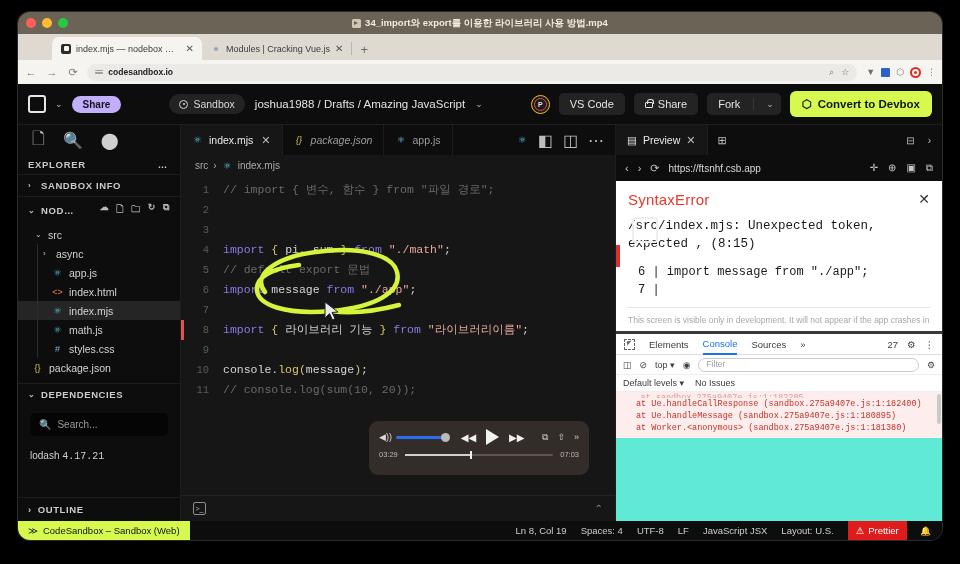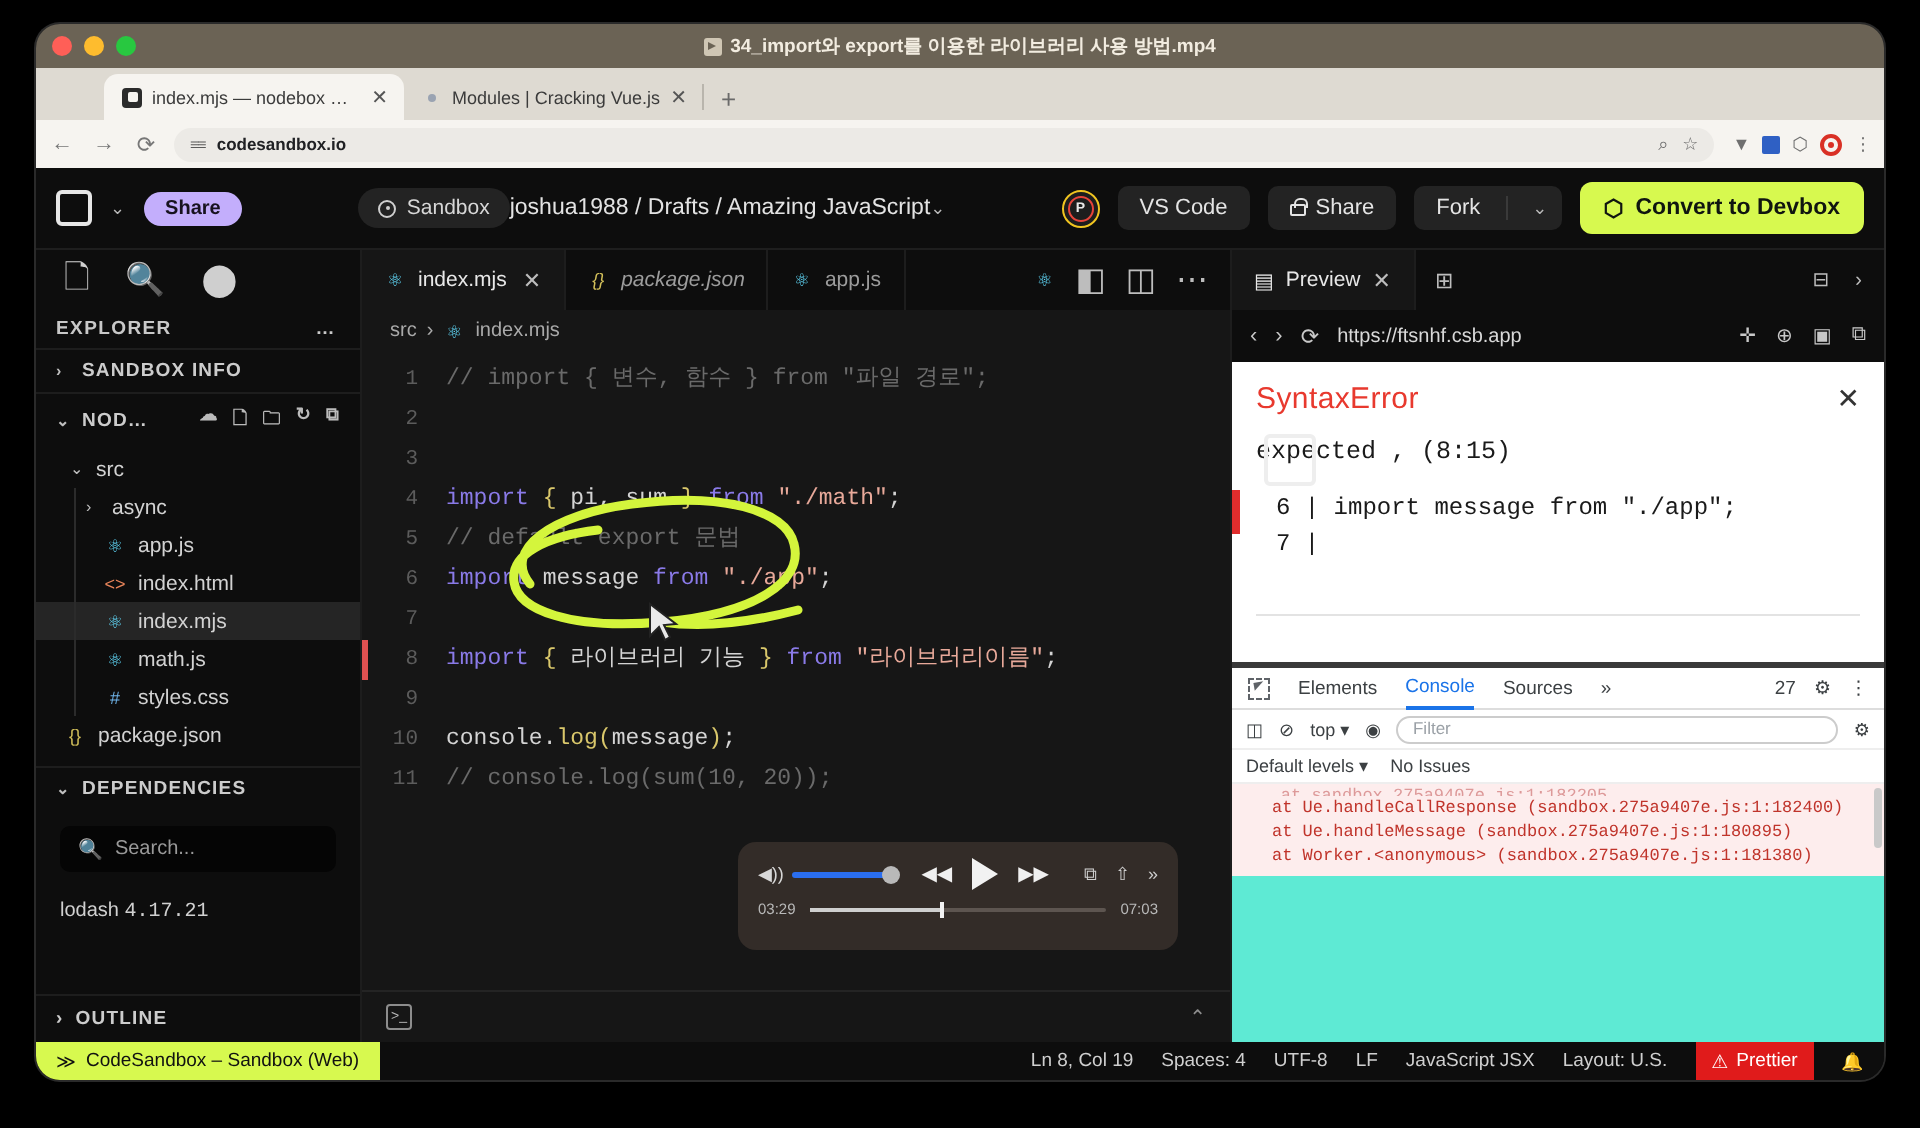--- a/index.html
+++ b/index.html
@@ -143,21 +143,21 @@
   .logo-box {
     width: 18px;height:18px;border:2px solid #e6e6e6;border-radius:3px;
   }
   .chev { color:#b9b9b9; font-size:9px; }
   .pill-draft {
     background:#c3aefc; color:#17121f;
     font-size:10px; font-weight:bold;
     padding: 3px 11px; border-radius: 10px;
   }
   .center-crumbs {
-    flex: 1; display:flex; align-items:center; justify-content:center; text-align:center;
+    flex: 1; display:flex; align-items:center; justify-content:center; gap:10px;text-align:center;
   }
   .sandbox-chip {
     background:#232323; color:#d7d7d7;
     font-size:10.5px;
     padding: 4px 10px; border-radius:11px;
     display:flex;align-items:center;gap:5px;
   }
   .sandbox-chip .ci {
     width:9px;height:9px;border:1.2px solid #cfcfcf;border-radius:50%;position:relative;
   }
@@ -730,27 +730,29 @@
             <span>⧉</span>
           </span>
         </div>
 
         <div class="errpanel">
           <div class="ghost-cube"></div>
           <div class="lbar"></div>
           <div class="err-title">SyntaxError</div>
           <div class="err-x">✕</div>
           <div class="err-msg">
+            <div>/src/index.mjs: Unexpected token,</div>
             <div>expected , (8:15)</div>
           </div>
           <div class="err-code">
             <div>6 | import message from "./app";</div>
             <div>7 |</div>
           </div>
           <div class="err-hr"></div>
+          <div class="err-foot">This screen is visible only in development. It will not appear if the app crashes in</div>
         </div>
 
         <div class="devtools">
           <div class="dt-tabs">
             <span class="insp-ico"></span>
             <span>Elements</span>
             <span class="sel">Console</span>
             <span>Sources</span>
             <span>»</span>
             <span class="right">

